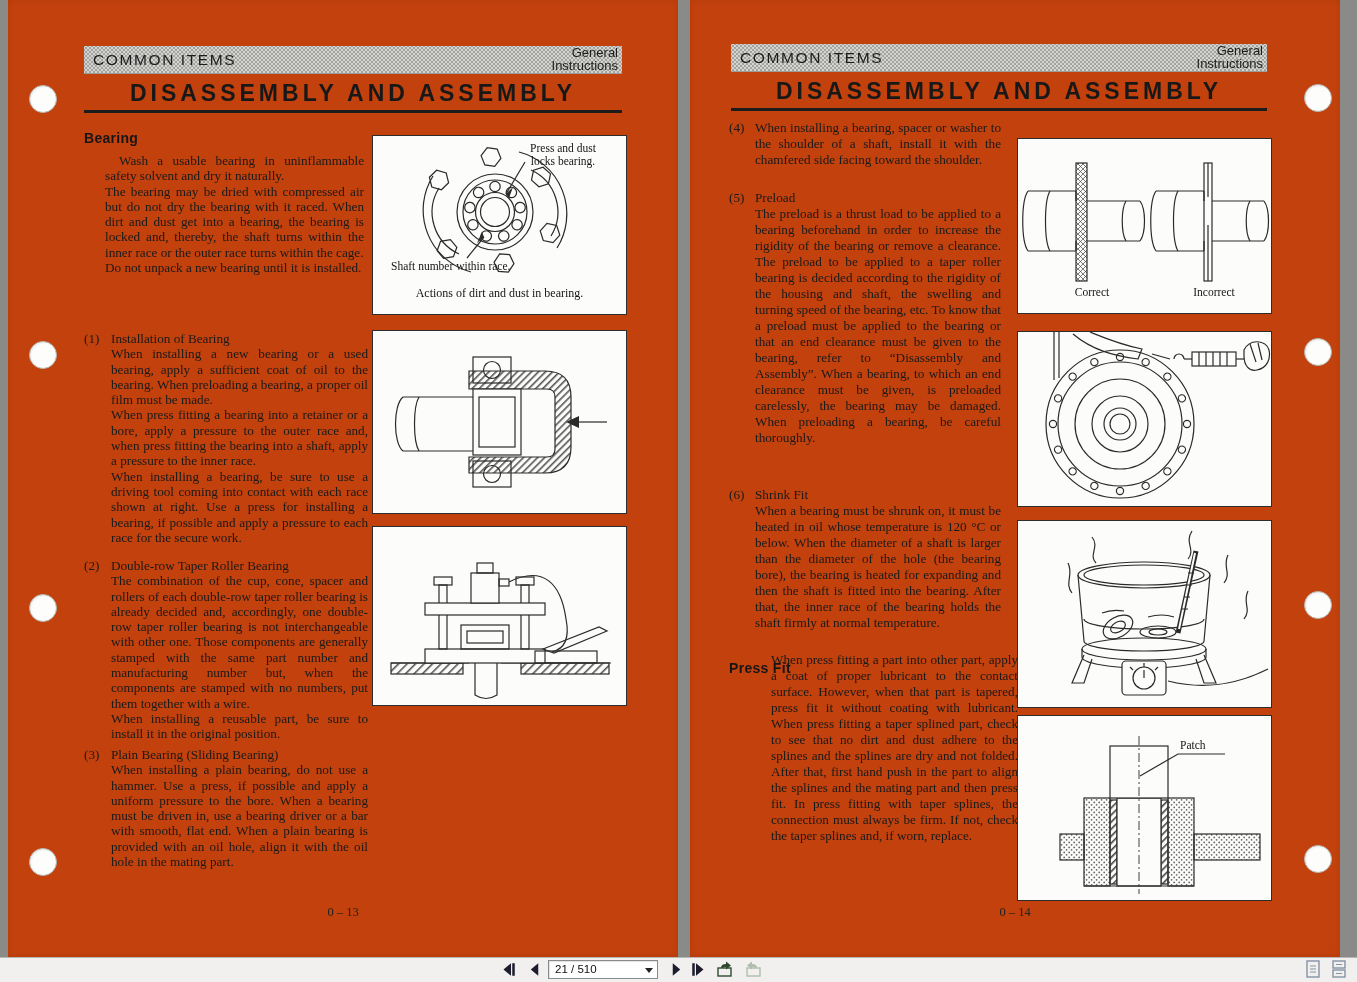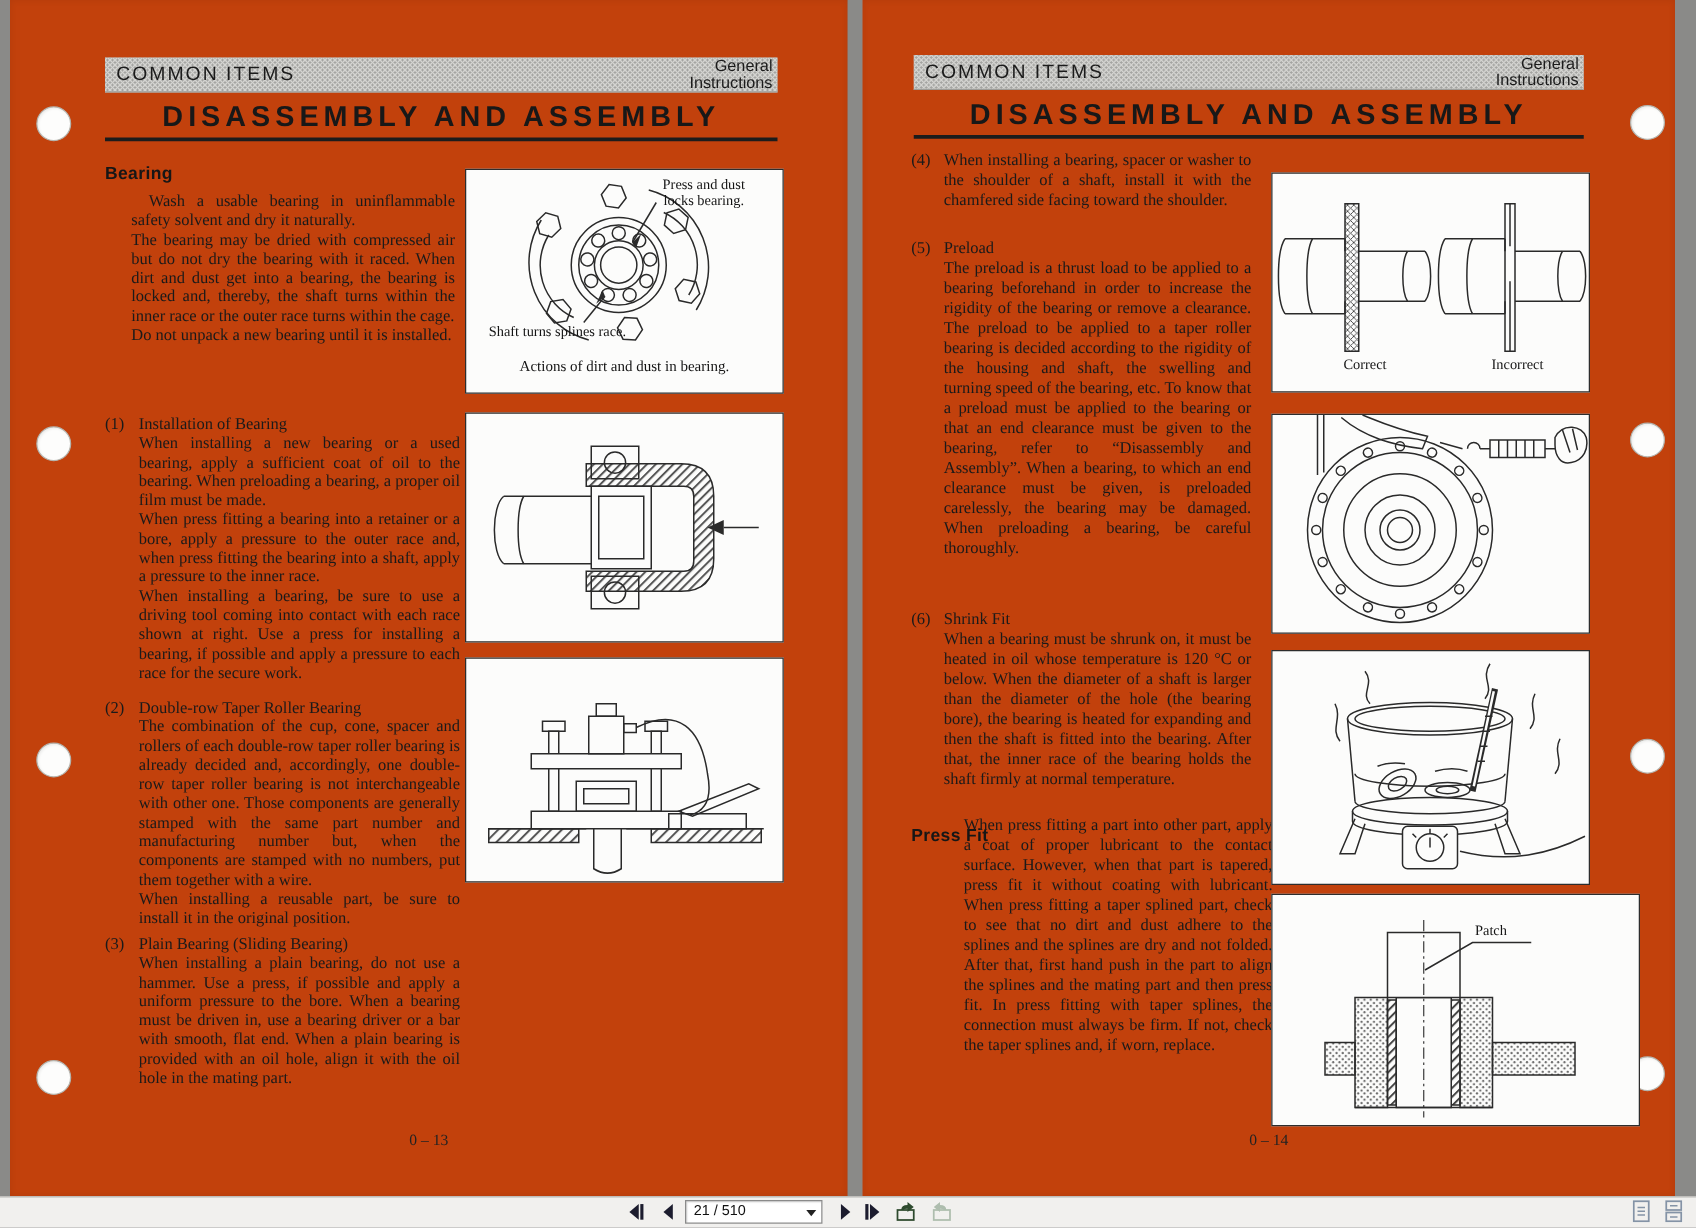--- a/index.html
+++ b/index.html
@@ -135,21 +135,21 @@
         <path d="M158,34 A46,46 0 0 1 178,100"></path>
         <path d="M98,136 A64,64 0 0 1 60,40"></path>
         <path d="M86,118 A46,46 0 0 1 66,52"></path>
         <path d="M152,26 L133,58"></path>
         <polygon points="133,58 140,51 136,62" style="fill:#2a2a2a;stroke:none;"></polygon>
         <path d="M94,122 L111,101"></path>
         <polygon points="111,101 104,107 109,96" style="fill:#2a2a2a;stroke:none;"></polygon>
       </svg>
       <span class="figlab" style="left:142px;top:6px;width:96px;text-align:center;">Press and dust</span>
       <span class="figlab" style="left:142px;top:19px;width:96px;text-align:center;">locks bearing.</span>
-      <span class="figlab" style="left:18px;top:124px;">Shaft turns splines race.</span>
+      <span class="figlab" style="left:18px;top:124px;">Shaft number within race.</span>
       <span class="figlab" style="left:0;top:150px;width:253px;text-align:center;font-size:12px;">Actions of dirt and dust in bearing.</span>
     </div>
 
     <div class="fig" style="left:364px;top:330px;width:253px;height:182px;">
       <svg width="253" height="182" viewBox="0 0 253 182" style="stroke:#2a2a2a;fill:none;stroke-width:1.2;">
         <defs>
           <pattern id="hatL2" width="5" height="5" patternUnits="userSpaceOnUse" patternTransform="rotate(45)">
             <rect width="1.6" height="5" style="fill:#555;stroke:none;"></rect>
           </pattern>
         </defs>
@@ -337,21 +337,21 @@
         <path d="M66,134 L54,162 H66 L74,138 M186,134 L198,162 H186 L178,138"></path>
         <rect x="104" y="140" width="44" height="34" rx="4" style="fill:#fcfcfb;"></rect>
         <circle cx="126" cy="157" r="11"></circle>
         <path d="M126,149 V157"></path>
         <path d="M112,146 l3,3 M140,146 l-3,3 M126,142 v4"></path>
         <path d="M78,42 C70,34 82,26 74,16 M170,38 C178,28 166,22 174,10 M206,62 C214,52 204,46 210,34 M54,72 C46,62 56,54 50,42 M226,98 C234,88 224,82 230,70"></path>
         <path d="M150,160 C190,170 222,162 250,148"></path>
       </svg>
     </div>
 
-    <div class="fig" style="left:327px;top:715px;width:253px;height:184px;padding-left:40px;">
+    <div class="fig" style="left:327px;top:715px;width:253px;height:184px;">
       <svg width="253" height="184" viewBox="0 0 253 184" style="stroke:#2a2a2a;fill:none;stroke-width:1.2;">
         <defs>
           <pattern id="stip4" width="5" height="5" patternUnits="userSpaceOnUse">
             <circle cx="1.2" cy="1.4" r=".9" style="fill:#666;stroke:none;"></circle>
             <circle cx="3.6" cy="3.8" r=".9" style="fill:#666;stroke:none;"></circle>
           </pattern>
           <pattern id="hat4" width="5" height="5" patternUnits="userSpaceOnUse" patternTransform="rotate(45)">
             <rect width="1.6" height="5" style="fill:#444;stroke:none;"></rect>
           </pattern>
         </defs>

